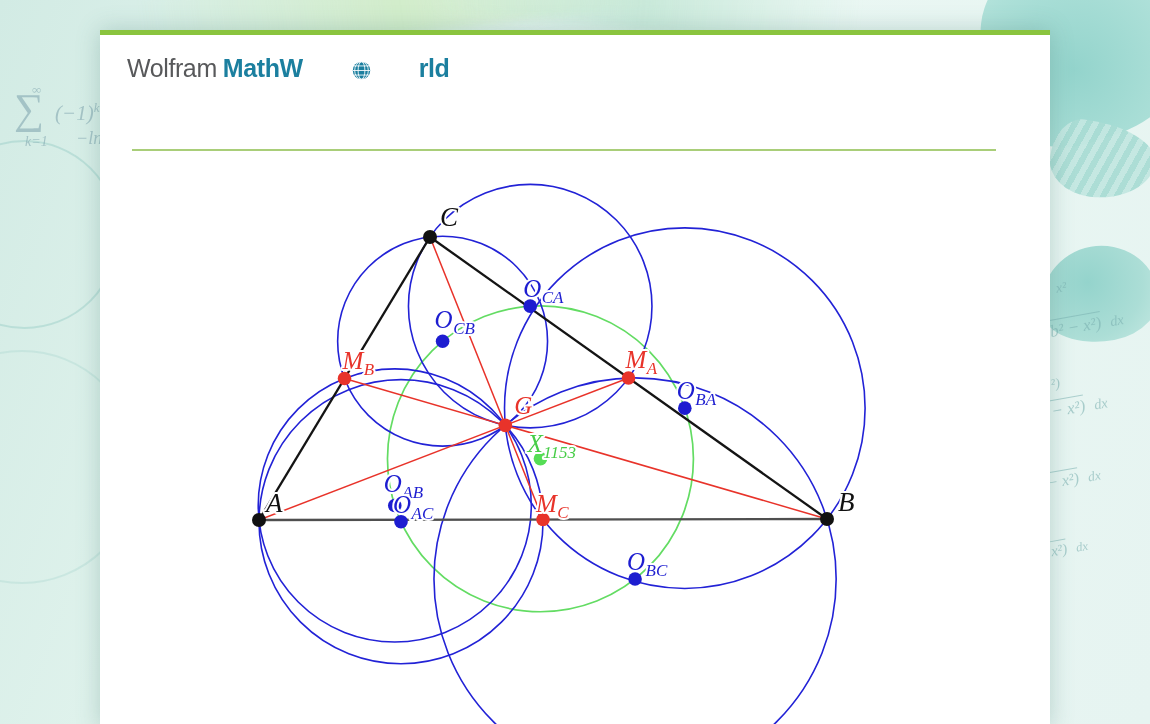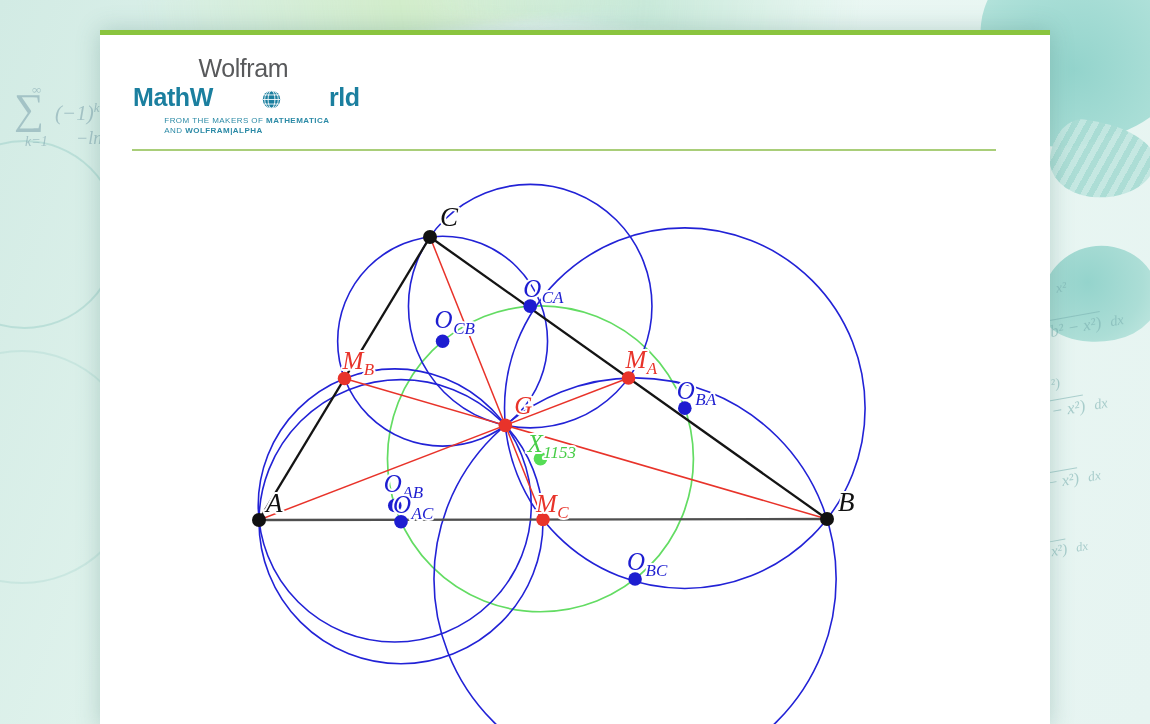--- a/index.html
+++ b/index.html
@@ -34,21 +34,21 @@
   .rf:nth-child(3){left:1051px;top:376px;font-size:14px;}
   .rf:nth-child(4){left:1042px;top:398px;font-size:17px;}
   .rf:nth-child(5){left:1047px;top:470px;font-size:16px;}
   .rf:nth-child(6){left:1051px;top:540px;font-size:15px;}
   
   .card{
     position:absolute;left:100px;top:30px;width:950px;height:694px;z-index:1;
     background:#ffffff;border-top:5px solid #8ac43e;
     box-shadow:0 0 22px rgba(70,125,115,.30);
   }
-  .logo{position:absolute;left:27px;top:19px;display:flex;align-items:center;white-space:nowrap;flex-direction:column;}
+  .logo{position:absolute;left:27px;top:19px;display:flex;align-items:flex-end;white-space:nowrap;}
   .logo-wolfram{font-size:25px;font-weight:500;color:#58595b;letter-spacing:-.4px;}
   .logo-mathworld{font-size:25px;font-weight:700;color:#1b7f9f;letter-spacing:-.4px;margin-left:6px;display:inline-flex;align-items:center;gap:48px;}
   .globe{width:19px;height:19px;margin:3px 0 0 1px;}
   .tagline{margin:4px 0 0 7px;font-size:8px;line-height:1.3;color:#2b8aa6;letter-spacing:.45px;}
   .tagline b{font-weight:800;}
   .page-title{position:absolute;left:31px;top:57px;font-size:43px;font-weight:500;color:#45849e;letter-spacing:-.6px;line-height:1.05;}
   .title-rule{position:absolute;left:32px;top:114px;width:864px;height:2px;background:#a9ce79;}
   
   #figure-svg{position:absolute;left:0;top:0;z-index:3;}
 </style>
@@ -89,24 +89,20 @@
           <g fill="none" stroke="#ffffff" stroke-width="0.9">
             <ellipse cx="10" cy="10" rx="3.6" ry="9.2"></ellipse>
             <ellipse cx="10" cy="10" rx="7.2" ry="9.2"></ellipse>
             <line x1="0.8" y1="10" x2="19.2" y2="10"></line>
             <line x1="2" y1="5.2" x2="18" y2="5.2"></line>
             <line x1="2" y1="14.8" x2="18" y2="14.8"></line>
           </g>
         </svg>
         <span>rld</span>
       </span>
-    <span class="tagline">
-      <span>FROM THE MAKERS OF</span> <b>MATHEMATICA</b><br>
-      <span>AND</span> <b>WOLFRAM|ALPHA</b>
-    </span>
   </div>
   <div class="title-rule"></div>
 </div>
 
 <svg id="figure-svg" width="1150" height="724" viewBox="0 0 1150 724">
     <circle cx="540.447685627138" cy="458.7812038637625" r="152.97455718524972" fill="none" stroke="#63dc63" stroke-width="1.7"></circle>
     <circle cx="530.2091836734695" cy="306.14965986394577" r="121.75202647924364" fill="none" stroke="#2222d6" stroke-width="1.6"></circle>
     <circle cx="442.59863945578235" cy="341.19387755102053" r="104.95279812970114" fill="none" stroke="#2222d6" stroke-width="1.6"></circle>
     <circle cx="684.8044217687076" cy="408.1615646258504" r="180.290713085065" fill="none" stroke="#2222d6" stroke-width="1.6"></circle>
     <circle cx="635.0614502438143" cy="578.9870718198789" r="201.09414627987354" fill="none" stroke="#2222d6" stroke-width="1.6"></circle>

